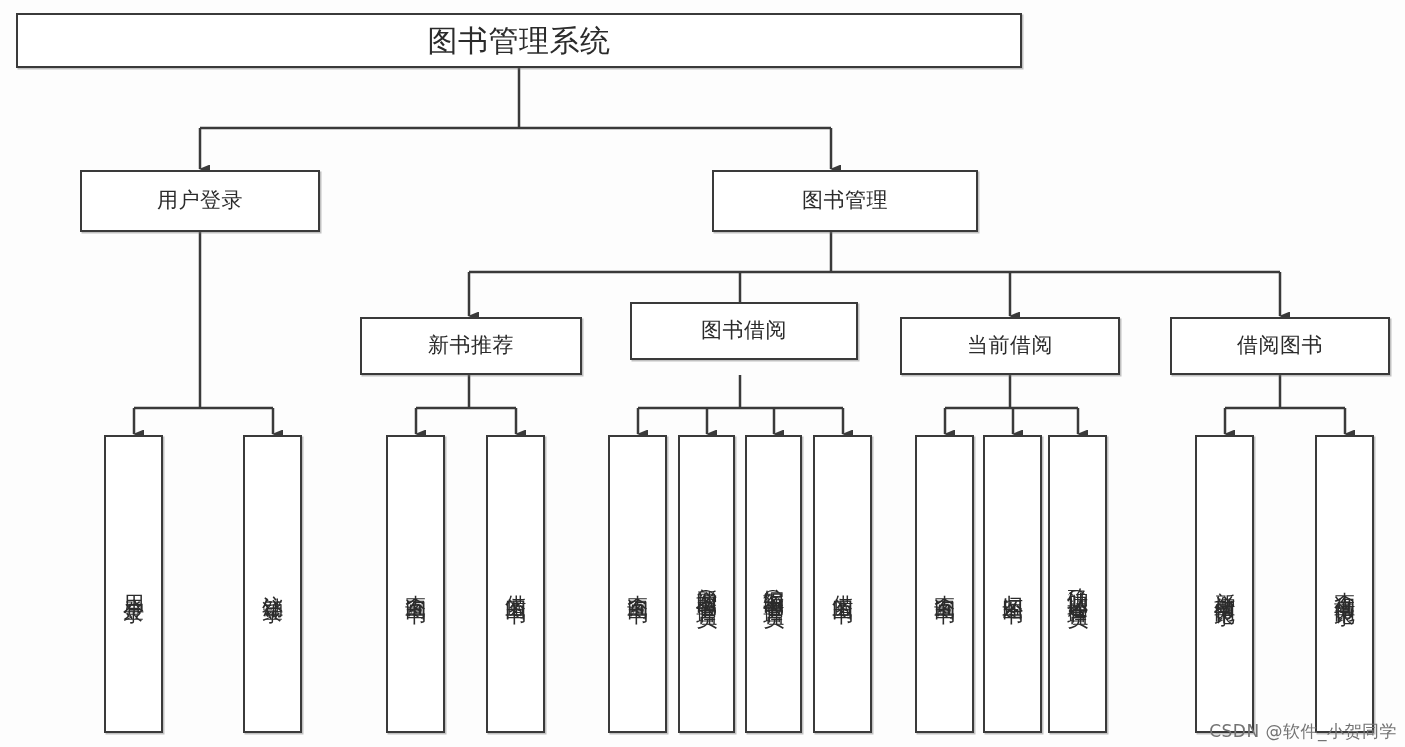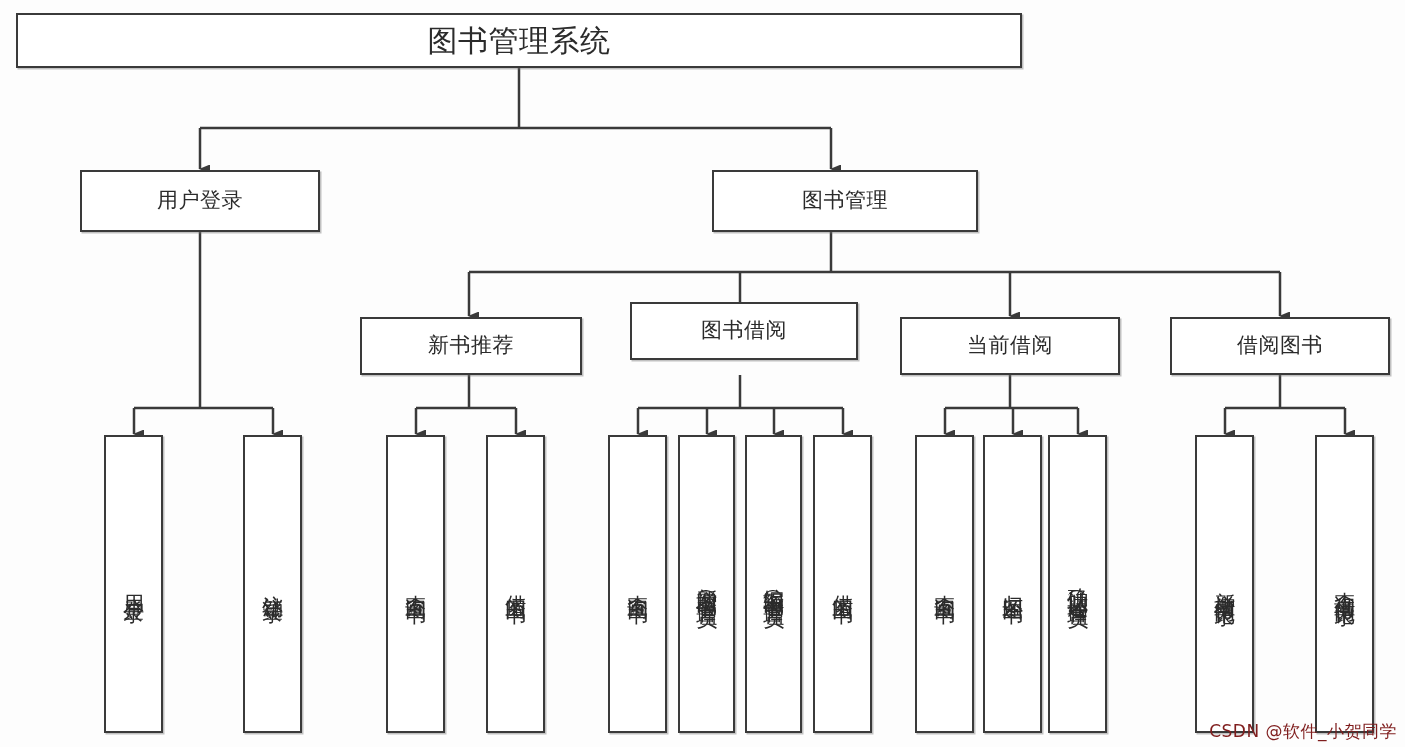--- a/index.html
+++ b/index.html
@@ -57,21 +57,21 @@
   }
   .node-label {
     white-space: pre;
     display: block;
   }
   #watermark {
     position: absolute;
     right: 8px;
     bottom: 4px;
     font-size: 17px;
-    color: #7f1d1d;
+    color: #737373;
     letter-spacing: 0.5px;
     white-space: nowrap;
     user-select: none;
   }
 </style>
 </head>
 <body>
 
 <div id="diagram-root">
 

